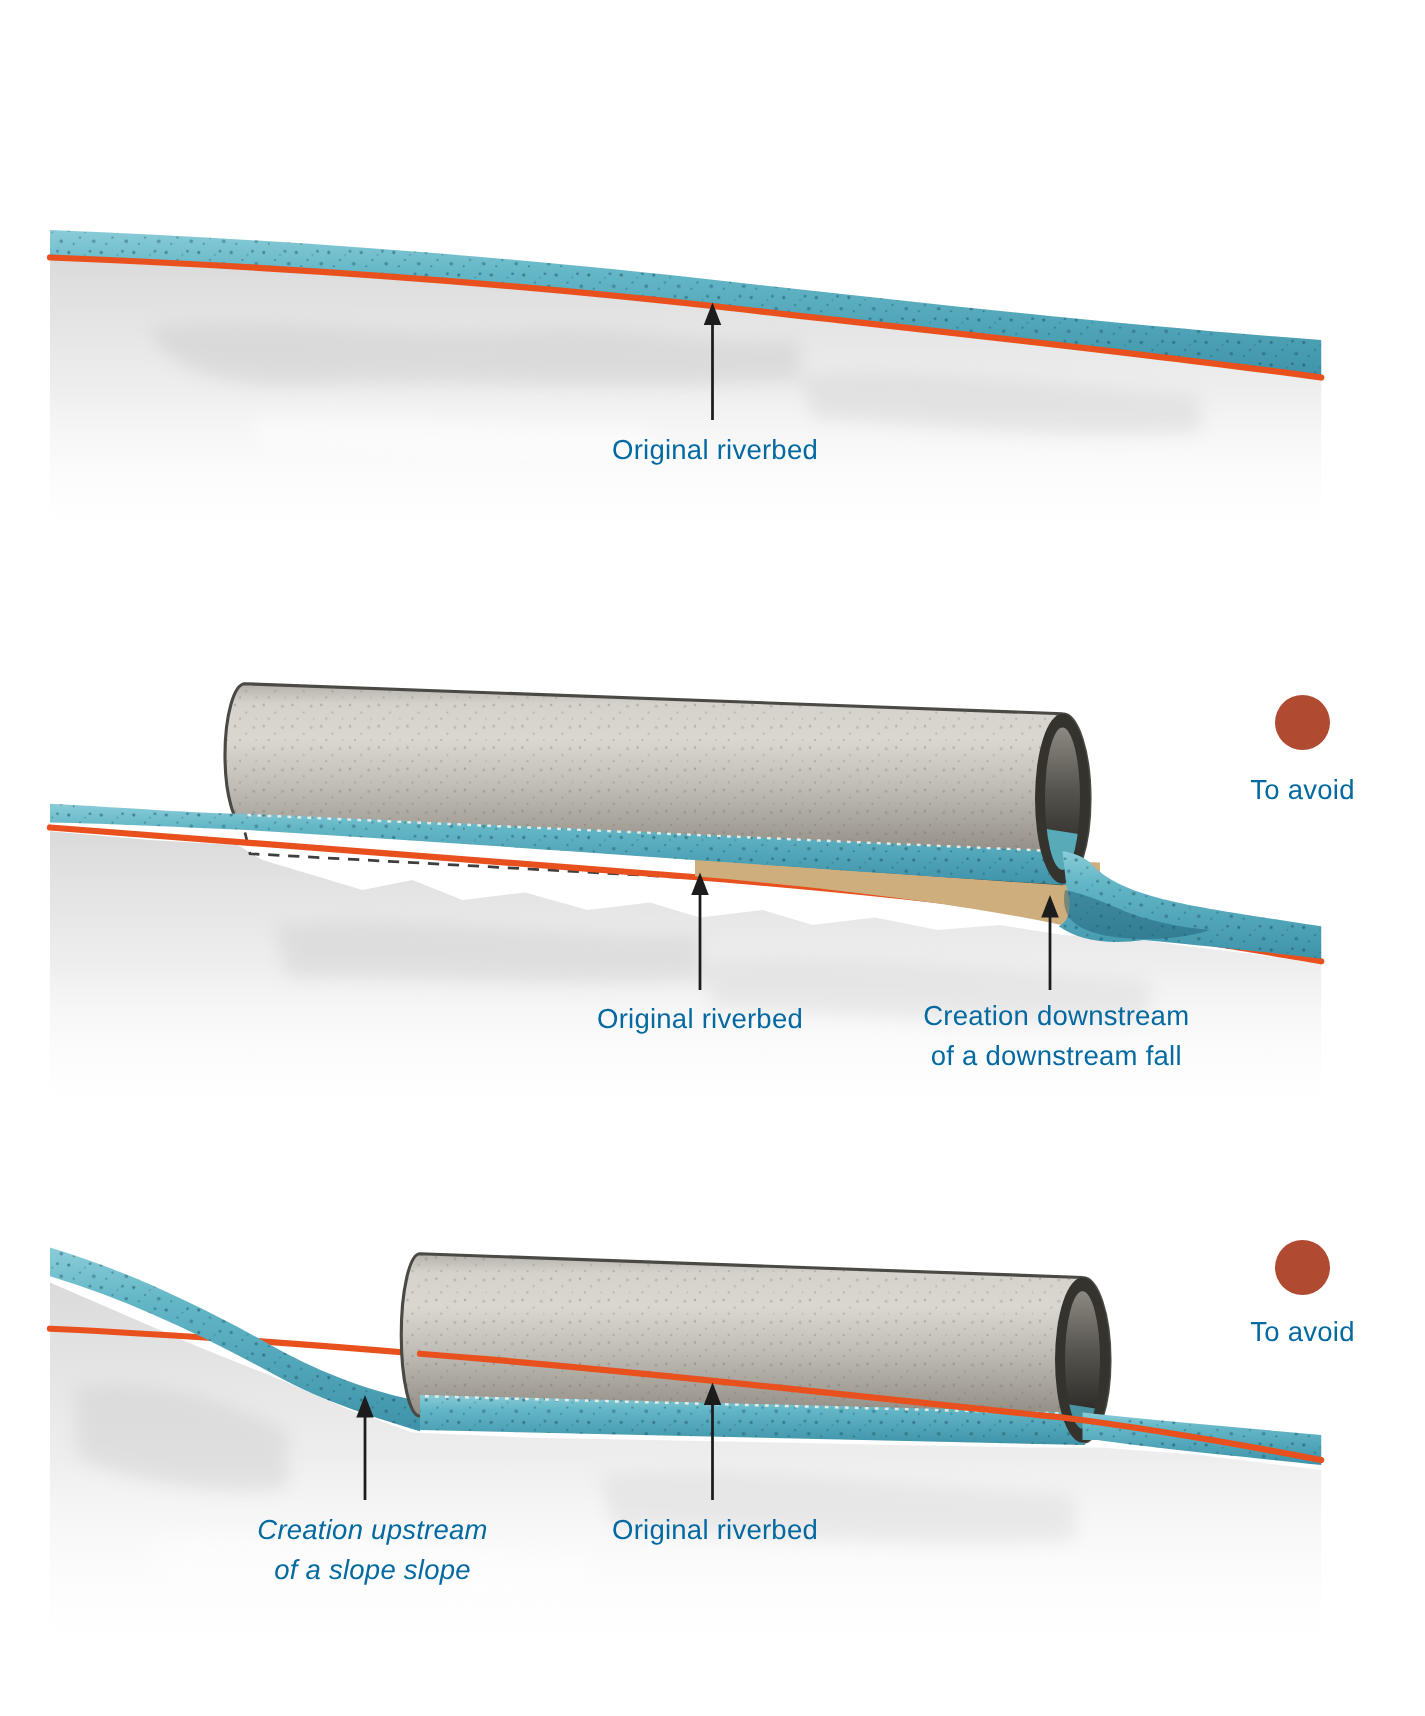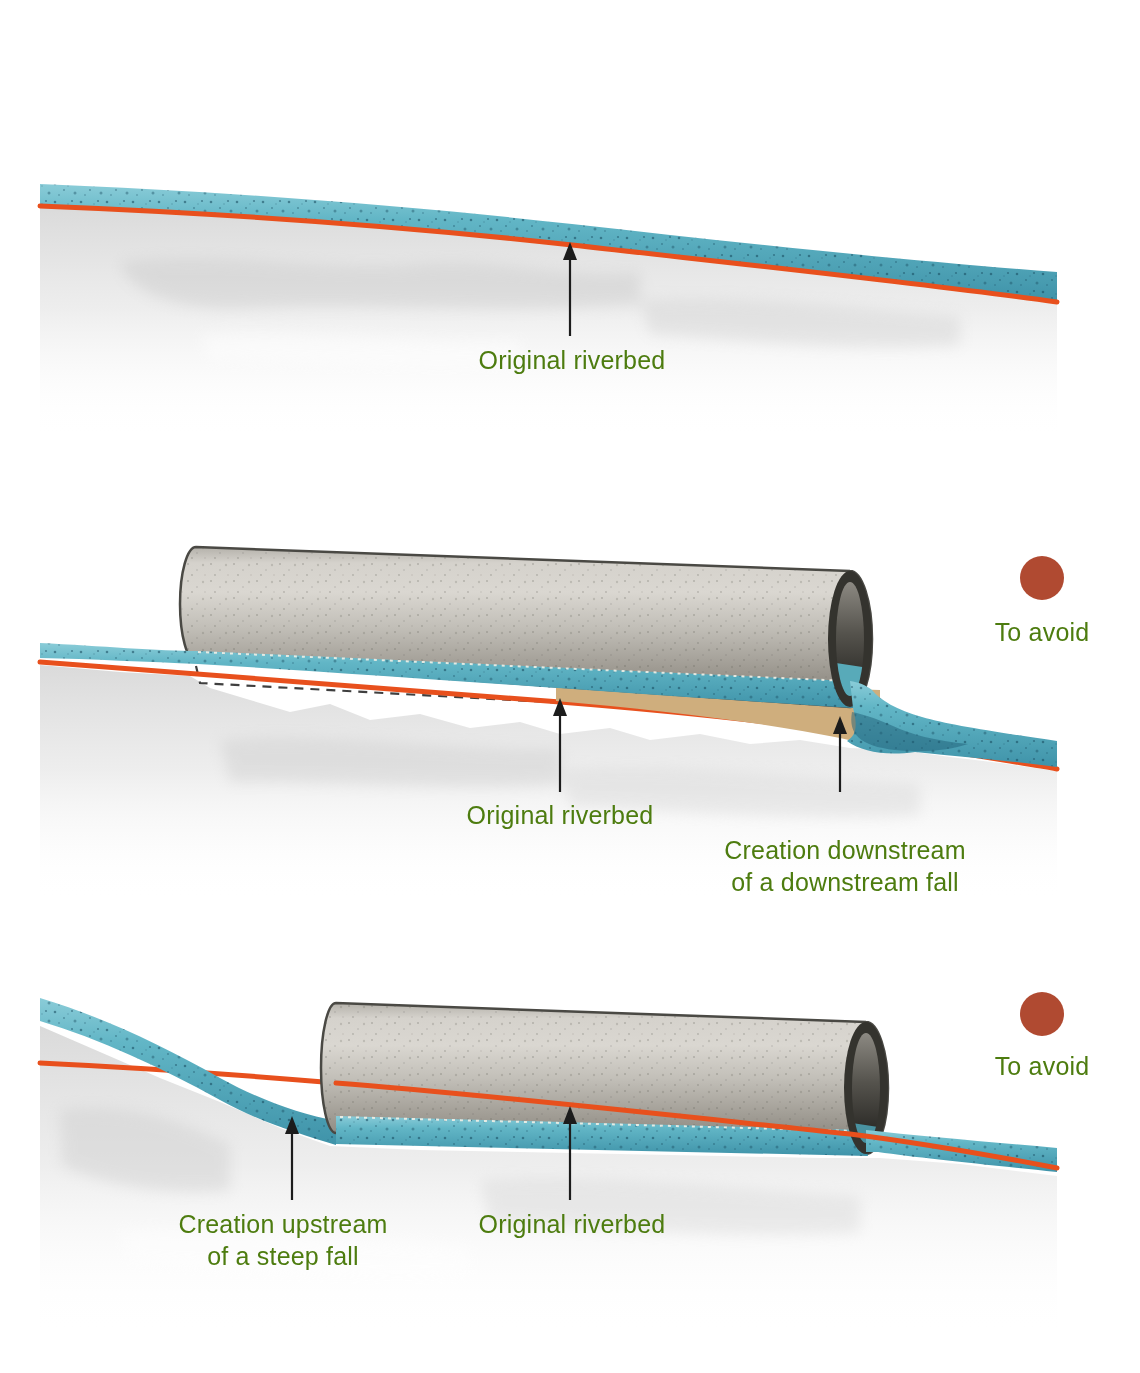--- a/index.html
+++ b/index.html
@@ -8,23 +8,23 @@
     width:1140px;height:1373px;
     background:#ffffff;
     overflow:hidden;
     font-family:"Liberation Sans", sans-serif;
   }
   .stage svg{position:absolute;left:0;top:0;}
   .lbl{
     position:absolute;
     transform:translateX(-50%);
     text-align:center;
-    font-size:25px;
+    font-size:22px;
     line-height:32px;
-    color:#4d7c0f;
+    color:#0369a1;
     white-space:nowrap;
     letter-spacing:.2px;
   }
 </style>
 </head>
 <body>
 
 <div class="stage">
 
 <svg width="1140" height="1373" viewBox="0 0 1140 1373">
@@ -163,29 +163,29 @@
       <polygon points="570,1106 563,1124 577,1124" fill="#1c1c1c"></polygon>
     </g>
     <circle cx="1042" cy="1014" r="22" fill="#b04a31"></circle>
   </g>
 </svg>
 
 <div class="lbl" style="left:572px;top:344px;">Original riverbed</div>
 
 <div class="lbl" style="left:560px;top:799px;">Original riverbed</div>
 
-<div class="lbl" style="left:845px;top:834px;">
+<div class="lbl" style="left:845px;top:797px;">
   <div>Creation downstream</div>
   <div>of a downstream fall</div>
 </div>
 
 <div class="lbl" style="left:1042px;top:616px;">To avoid</div>
 
-<div class="lbl" style="left:283px;top:1208px;">
+<div class="lbl" style="left:298px;top:1208px;font-style:italic;">
   <div>Creation upstream</div>
-  <div>of a steep fall</div>
+  <div>of a slope slope</div>
 </div>
 
 <div class="lbl" style="left:572px;top:1208px;">Original riverbed</div>
 
 <div class="lbl" style="left:1042px;top:1050px;">To avoid</div>
 
 </div>
 
 </body></html>

